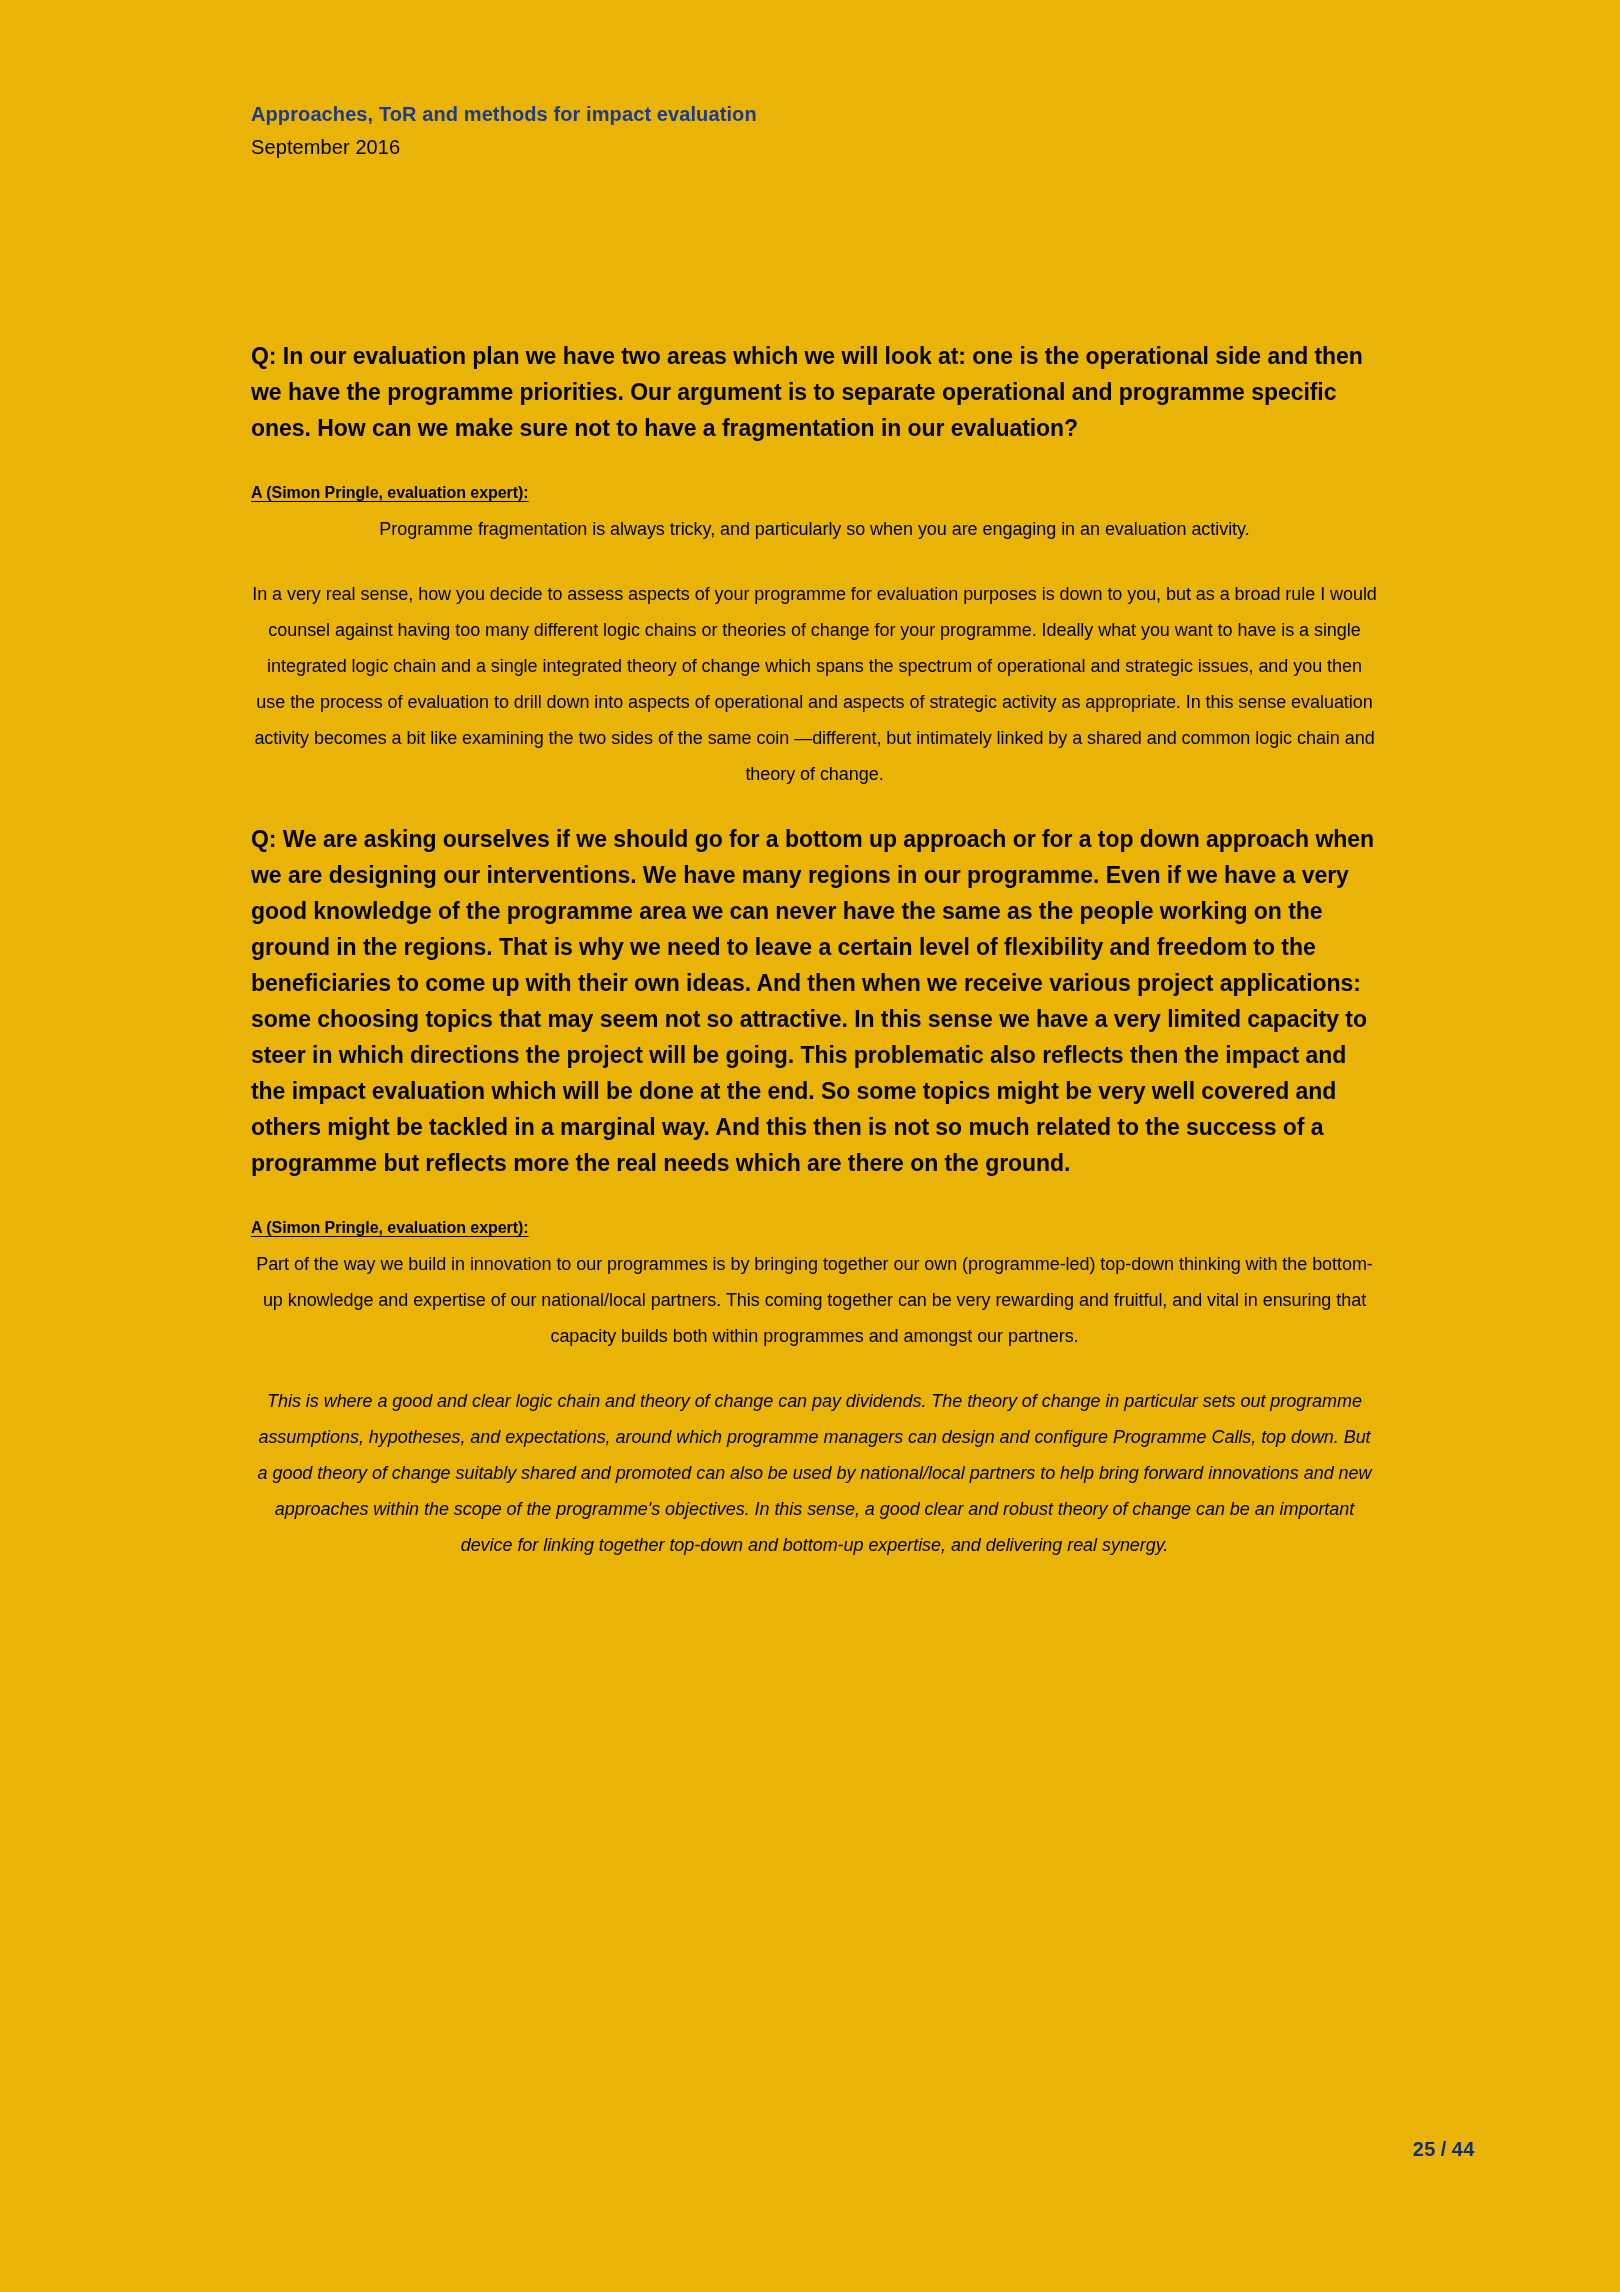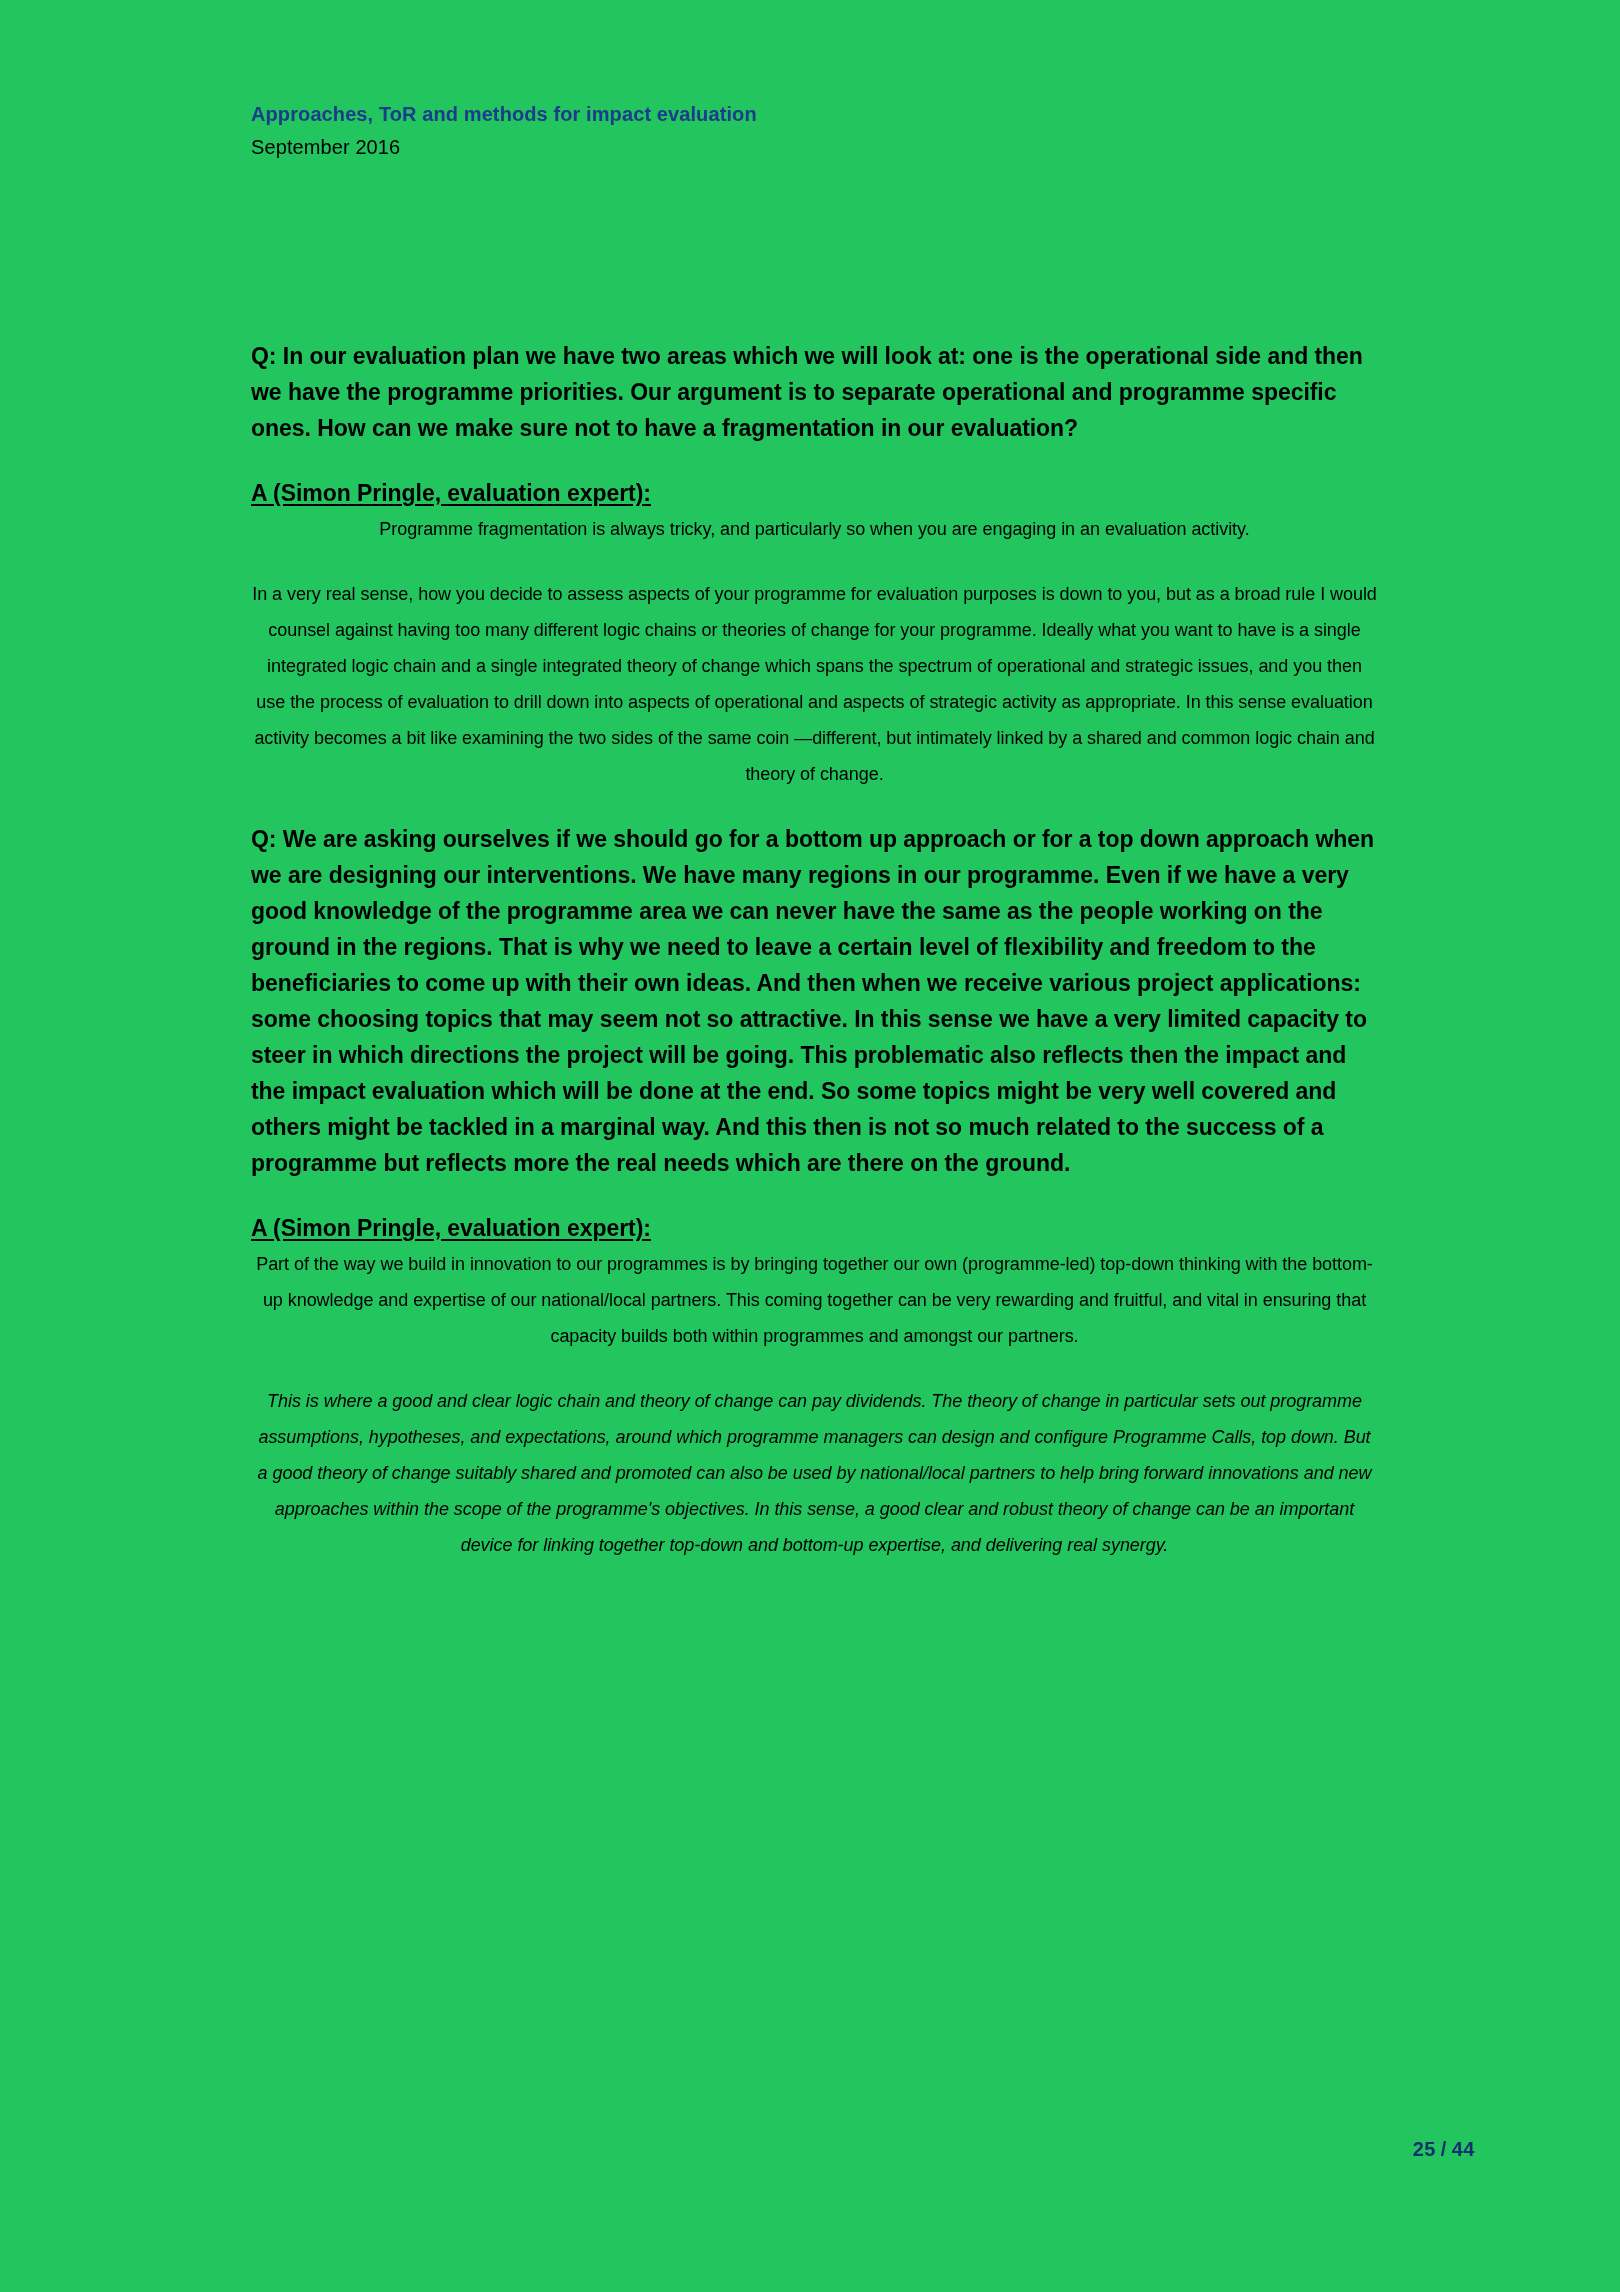--- a/index.html
+++ b/index.html
@@ -8,21 +8,21 @@
     background: #ffffff;
   }
   body {
     font-family: "Liberation Sans", sans-serif;
     color: #000000;
   }
   .page {
     position: relative;
     width: 1620px;
     height: 2293px;
-    background: #22c55e;
+    background: #eab308;
     box-sizing: border-box;
     overflow: hidden;
   }
 
   
   .running-header {
     position: absolute;
     left: 251px;
     top: 101px;
     width: 1137px;
@@ -60,21 +60,21 @@
   .q-para {
     font-size: 23px;
     font-weight: bold;
     line-height: 36px;
     margin: 0;
     text-align: left;
     letter-spacing: -0.05px;
   }
 
   .a-heading {
-    font-size: 23px;
+    font-size: 16px;
     font-weight: 600;
     line-height: 36px;
     margin: 0;
     text-decoration: underline;
     text-underline-offset: 2.9px;
     letter-spacing: -0.05px;
   }
 
   .body-para {
     font-size: 18px;

